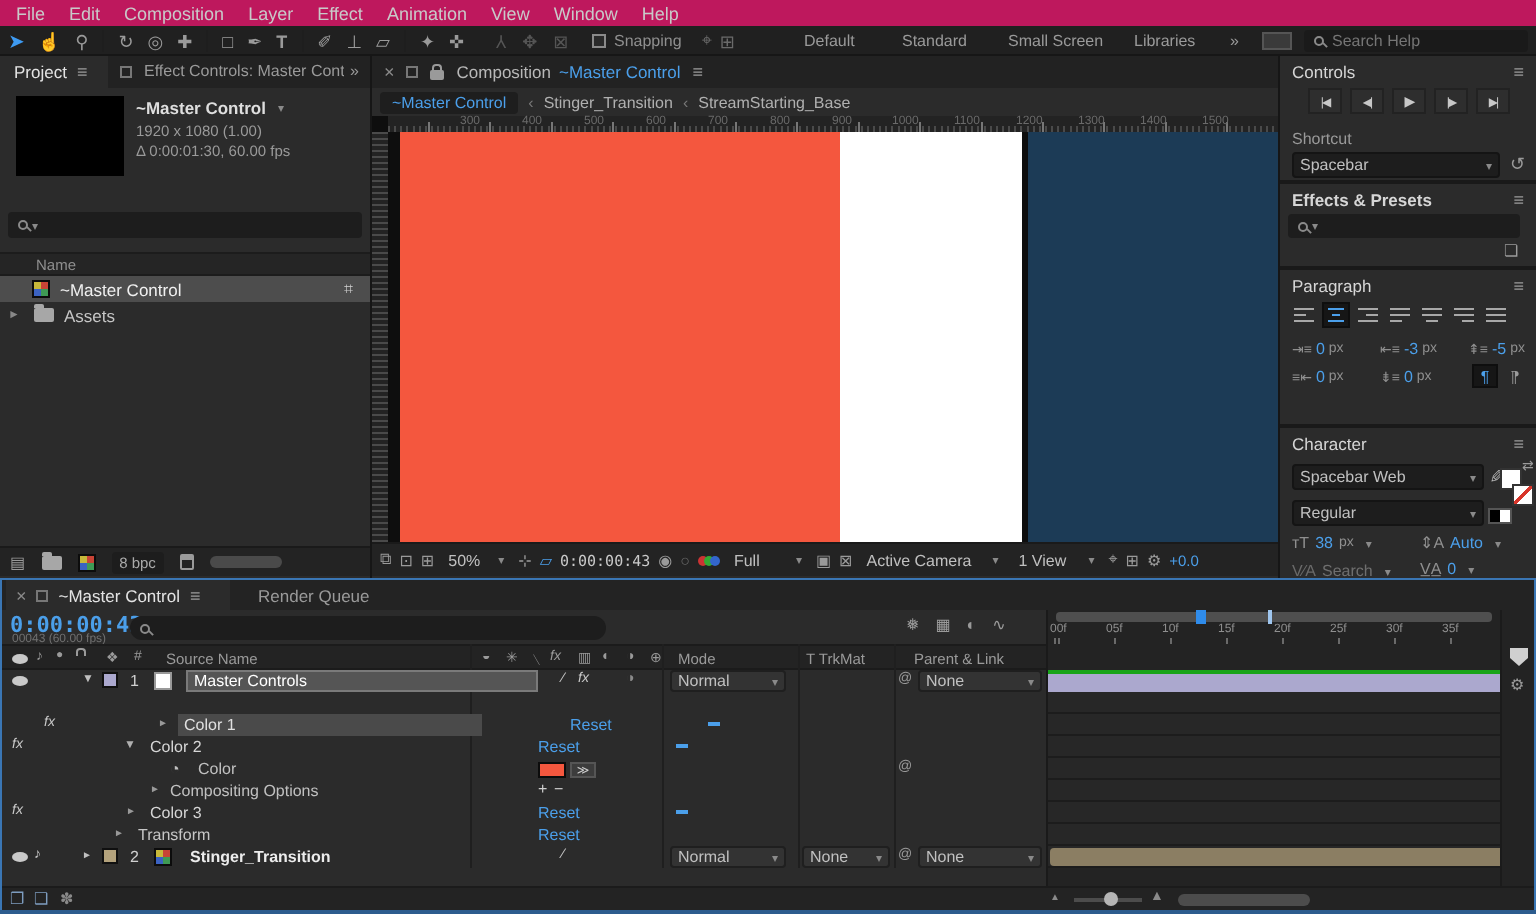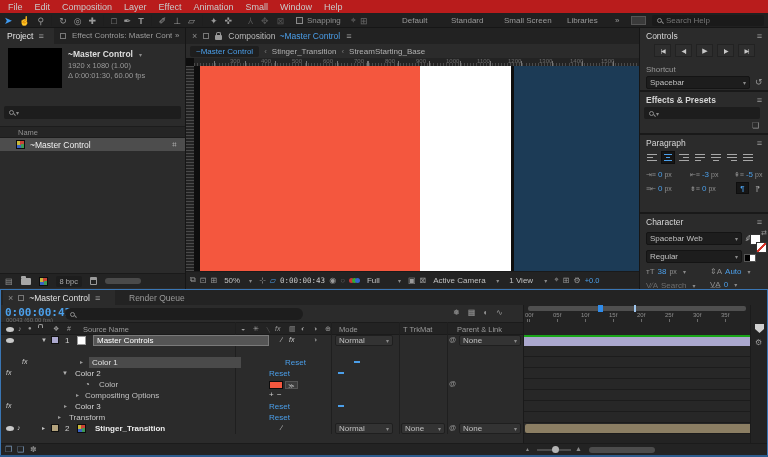--- a/index.html
+++ b/index.html
@@ -43,28 +43,28 @@
 .swatch-f{position:absolute;width:11px;height:11px;background:#fff;border:1px solid #333}
 .swatch-s{position:absolute;width:11px;height:11px;background:
   linear-gradient(135deg,#fff 43%,#d8352a 43%,#d8352a 57%,#fff 57%);border:1px solid #333}
 .pent{width:9px;height:9px;background:#d0d0d0;clip-path:polygon(0 0,100% 0,100% 55%,50% 100%,0 55%)}
 </style>
 </head>
 <body>
 
 <div id="app">
 
-  <div class="abs flex" style="left:0;top:0;width:768px;height:13px;background:#b91c1c;gap:0;padding-left:2px">
+  <div class="abs flex" style="left:0;top:0;width:768px;height:13px;background:#be185d;gap:0;padding-left:2px">
     <span style="padding:0 6px;font-size:9px;color:#c9c9c9">File</span>
     <span style="padding:0 6px;font-size:9px;color:#c9c9c9">Edit</span>
     <span style="padding:0 6px;font-size:9px;color:#c9c9c9">Composition</span>
     <span style="padding:0 6px;font-size:9px;color:#c9c9c9">Layer</span>
     <span style="padding:0 6px;font-size:9px;color:#c9c9c9">Effect</span>
     <span style="padding:0 6px;font-size:9px;color:#c9c9c9">Animation</span>
-    <span style="padding:0 6px;font-size:9px;color:#c9c9c9">Small</span>
+    <span style="padding:0 6px;font-size:9px;color:#c9c9c9">View</span>
     <span style="padding:0 6px;font-size:9px;color:#c9c9c9">Window</span>
     <span style="padding:0 6px;font-size:9px;color:#c9c9c9">Help</span>
   </div>
 
   <div class="abs" style="left:0;top:13px;width:768px;height:15px;background:#202020;border-bottom:1px solid #161616">
     <div class="abs flex" style="left:4px;top:0;height:15px;gap:7px">
       <span style="color:#3e9bf2;font-size:10px">➤</span>
       <span class="ic t9">☝</span>
       <span class="ic t9">⚲</span>
       <span class="vline" style="height:11px"></span>
@@ -134,20 +134,25 @@
 
     <div class="abs flex" style="left:0;top:98px;width:185px;height:12px;background:#252525;border-top:1px solid #1c1c1c;border-bottom:1px solid #1c1c1c;padding-left:18px">
       <span style="font-size:7.5px;color:#8f8f8f">Name</span>
     </div>
 
     <div class="abs flex" style="left:0;top:110px;width:185px;height:13px;background:#4d4d4d;gap:5px;padding-left:16px">
       <span class="pin"></span>
       <span style="color:#f0f0f0;font-size:8.5px">~Master Control</span>
       <span class="abs" style="left:172px;color:#d0d0d0;font-size:8px">⌗</span>
     </div>
+    <div class="abs flex" style="left:0;top:123px;width:185px;height:13px;gap:5px;padding-left:4px">
+      <span style="color:#888;font-size:6px">►</span>
+      <span class="folder" style="margin-left:2px"></span>
+      <span style="color:#c6c6c6;font-size:8.5px">Assets</span>
+    </div>
 
     <div class="abs flex" style="left:0;top:245px;width:185px;height:15px;background:#232323;border-top:1px solid #1a1a1a;gap:8px;padding-left:5px">
       <span class="ic t8">▤</span>
       <span class="folder"></span>
       <span class="pin"></span>
       <span style="font-size:7.5px;color:#aaa;background:#1d1d1d;padding:1px 4px;border-radius:2px">8 bpc</span>
       <span class="trash"></span>
       <span style="width:36px;height:6px;background:#4a4a4a;border-radius:3px"></span>
     </div>
   </div>

